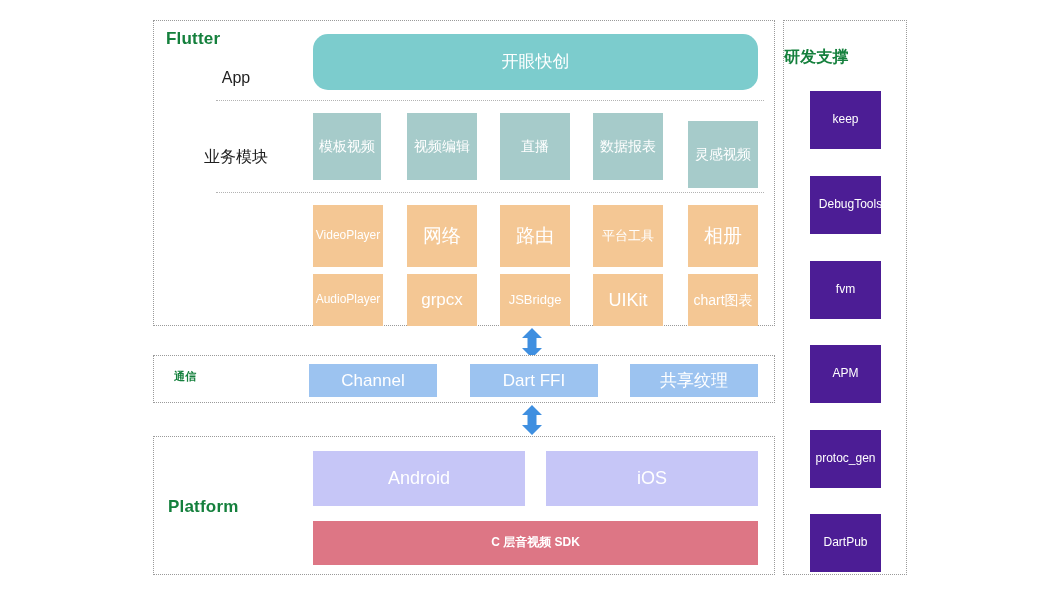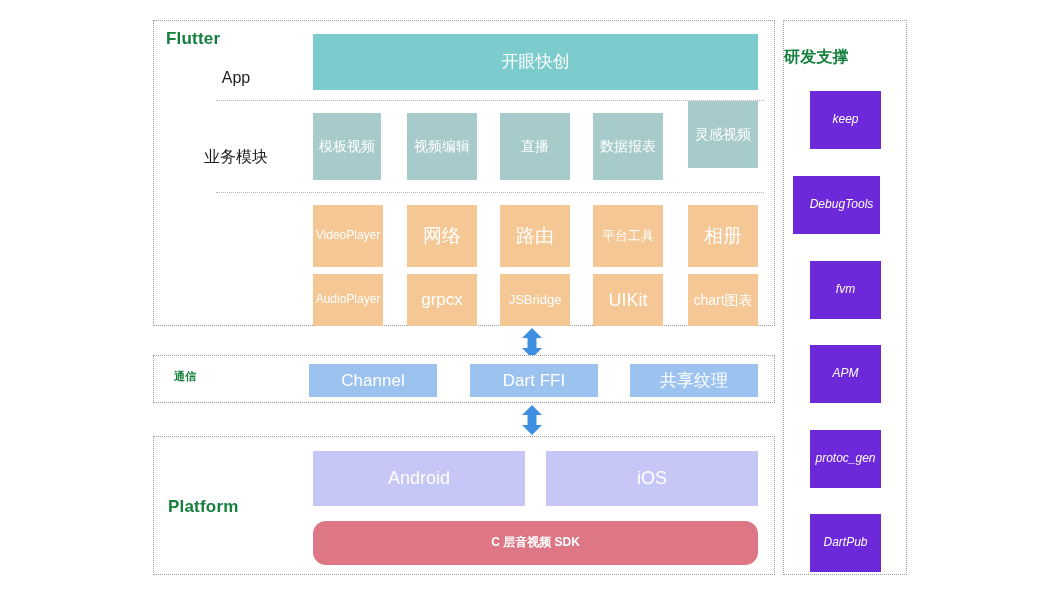--- a/index.html
+++ b/index.html
@@ -84,52 +84,52 @@
     text-align: center;
     line-height: 1.15;
     overflow: hidden;
   }
 
   .block.app      { background: #7ccccd; font-size: 17px; }
   .block.biz      { background: #a6cbca; font-size: 14px; }
   .block.base     { background: #f4c794; font-size: 14px; }
   .block.comm     { background: #9cc3f0; font-size: 17px; }
   .block.platform { background: #c6c6f7; font-size: 18px; }
-  .block.sdk      { background: #dd7685; font-size: 12px; font-weight: bold; border-radius: 13px; }
-  .block.devops   { background: #6d28d9; font-size: 12px; font-style: italic; }
+  .block.sdk      { background: #dd7685; font-size: 12px; font-weight: bold; }
+  .block.devops   { background: #4c1d95; font-size: 12px; }
 
   
   .arrow {
     position: absolute;
     width: 26px;
     height: 32px;
   }
 </style>
 </head>
 <body>
 
 <div id="canvas">
 
   <div class="panel" id="flutter-panel">
 
     <div class="panel-title" id="flutter-title">Flutter</div>
 
     <div class="row-label" style="top:48px;">App</div>
 
-    <div class="block app" style="left:159px; top:13px; width:445px; height:56px;">开眼快创</div>
+    <div class="block app" style="left:159px; top:13px; width:445px; height:56px;border-radius:15px;">开眼快创</div>
 
     <div class="sep" style="top:79px;"></div>
 
     <div class="row-label cn" style="top:126px;">业务模块</div>
 
     <div class="block biz" style="left:159px; top:92px; width:68px; height:67px;">模板视频</div>
     <div class="block biz" style="left:253px; top:92px; width:70px; height:67px;">视频编辑</div>
     <div class="block biz" style="left:346px; top:92px; width:70px; height:67px;">直播</div>
     <div class="block biz" style="left:439px; top:92px; width:70px; height:67px;">数据报表</div>
-    <div class="block biz" style="left:534px; top:80px; width:70px; height:67px;">灵感视频</div>
+    <div class="block biz" style="left:534px; top:100px; width:70px; height:67px;">灵感视频</div>
 
     <div class="sep" style="top:171px;"></div>
 
 
     <div class="block base" style="left:159px; top:184px; width:70px; height:62px; font-size:12px;">VideoPlayer</div>
     <div class="block base" style="left:253px; top:184px; width:70px; height:62px; font-size:19px;">网络</div>
     <div class="block base" style="left:346px; top:184px; width:70px; height:62px; font-size:19px;">路由</div>
     <div class="block base" style="left:439px; top:184px; width:70px; height:62px; font-size:13px;">平台工具</div>
     <div class="block base" style="left:534px; top:184px; width:70px; height:62px; font-size:19px;">相册</div>
 
@@ -166,20 +166,20 @@
     <div class="block platform" style="left:159px; top:14px; width:212px; height:55px;">Android</div>
     <div class="block platform" style="left:392px; top:14px; width:212px; height:55px;">iOS</div>
 
     <div class="block sdk" style="left:159px; top:84px; width:445px; height:44px;">C 层音视频 SDK</div>
   </div>
 
   <div class="panel" id="devops-panel">
     <div class="panel-title" id="devops-title">研发支撑</div>
 
     <div class="block devops" style="left:26px; top:70px; width:71px; height:58px;">keep</div>
-    <div class="block devops" style="left:9px; top:155px; width:87px; height:58px;padding-left:10px;">DebugTools</div>
+    <div class="block devops" style="left:26px; top:155px; width:71px; height:58px;padding-left:10px;">DebugTools</div>
     <div class="block devops" style="left:26px; top:240px; width:71px; height:58px;">fvm</div>
     <div class="block devops" style="left:26px; top:324px; width:71px; height:58px;">APM</div>
     <div class="block devops" style="left:26px; top:409px; width:71px; height:58px;">protoc_gen</div>
     <div class="block devops" style="left:26px; top:493px; width:71px; height:58px;">DartPub</div>
   </div>
 
 </div>
 
 </body></html>

